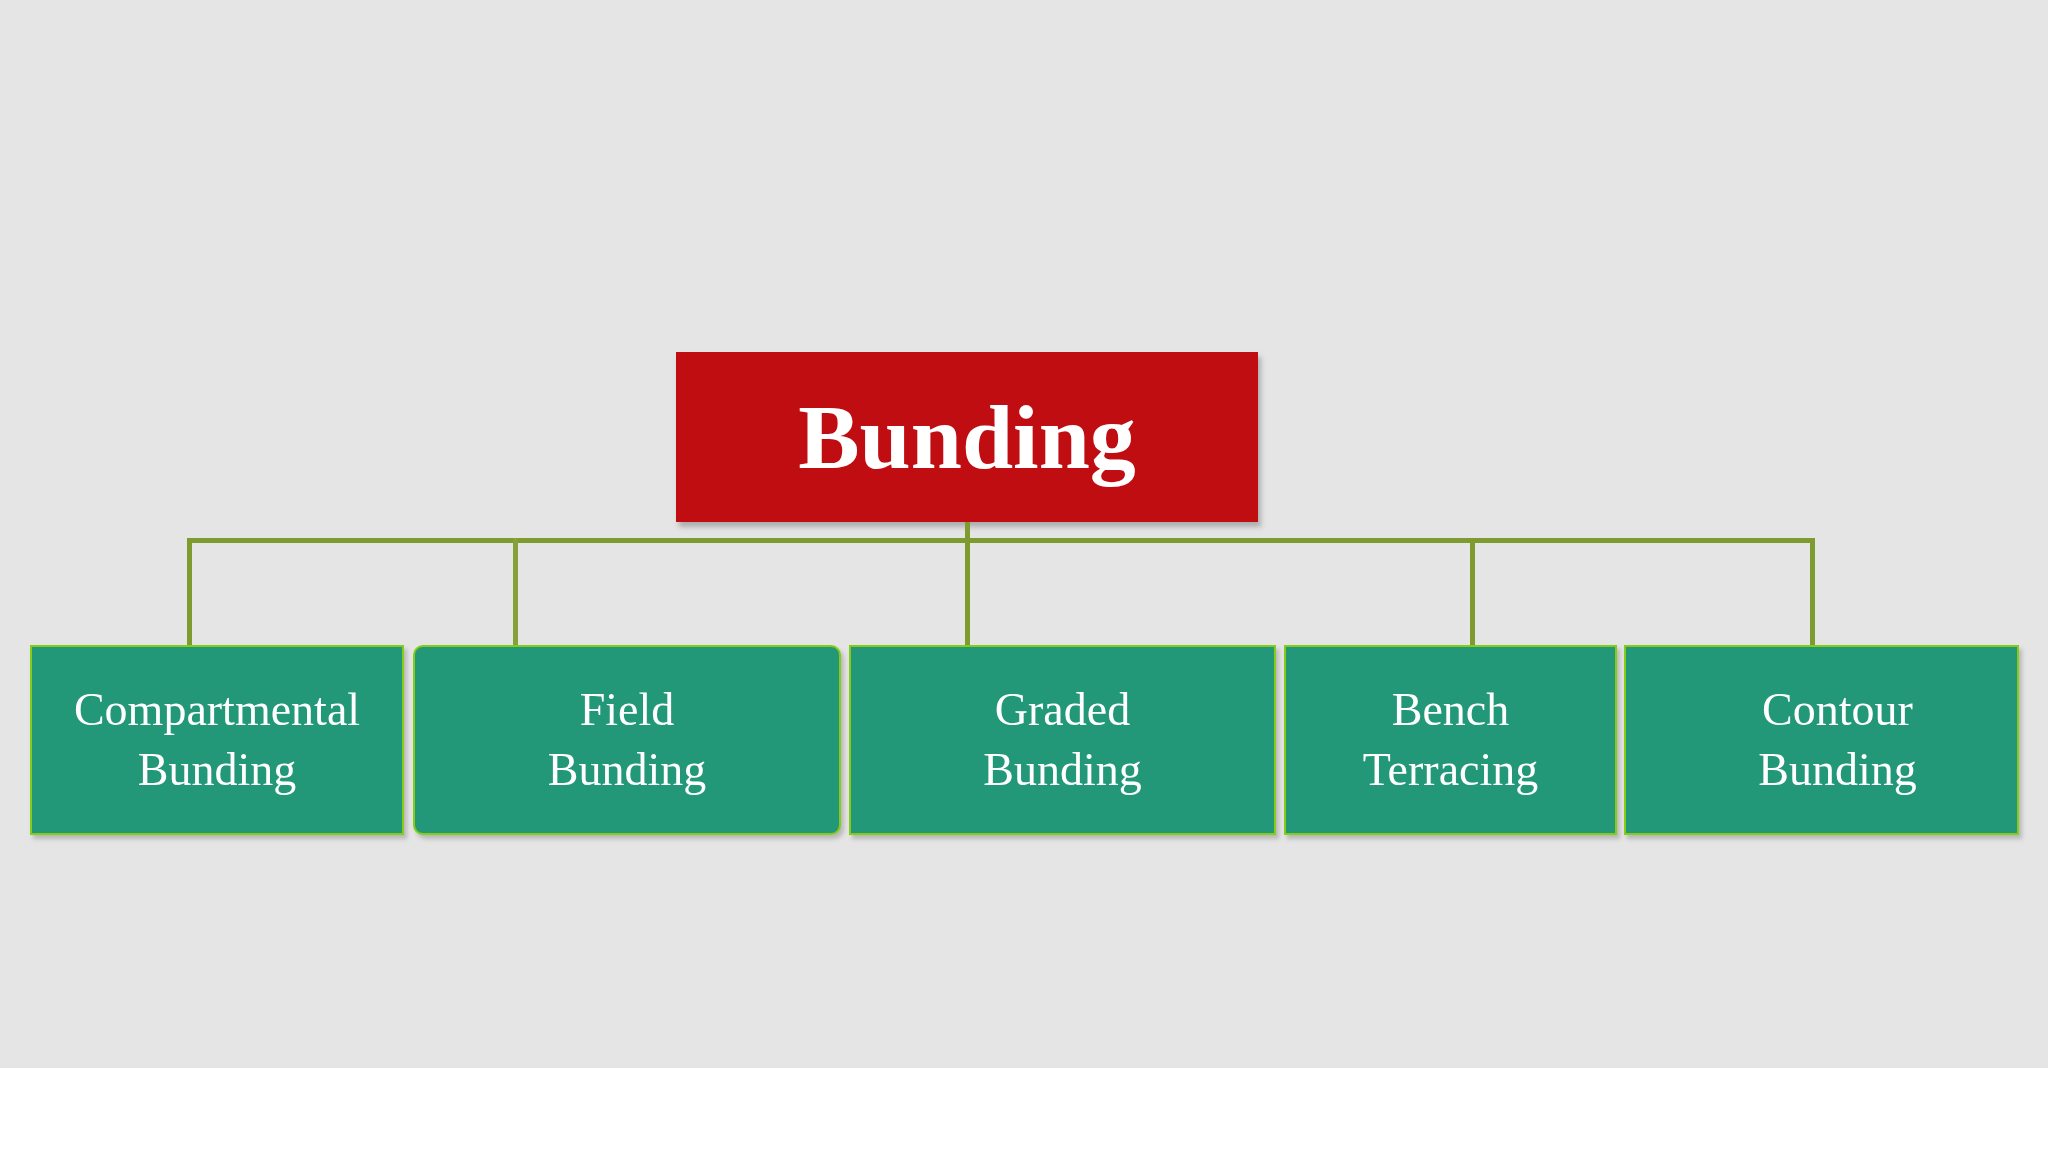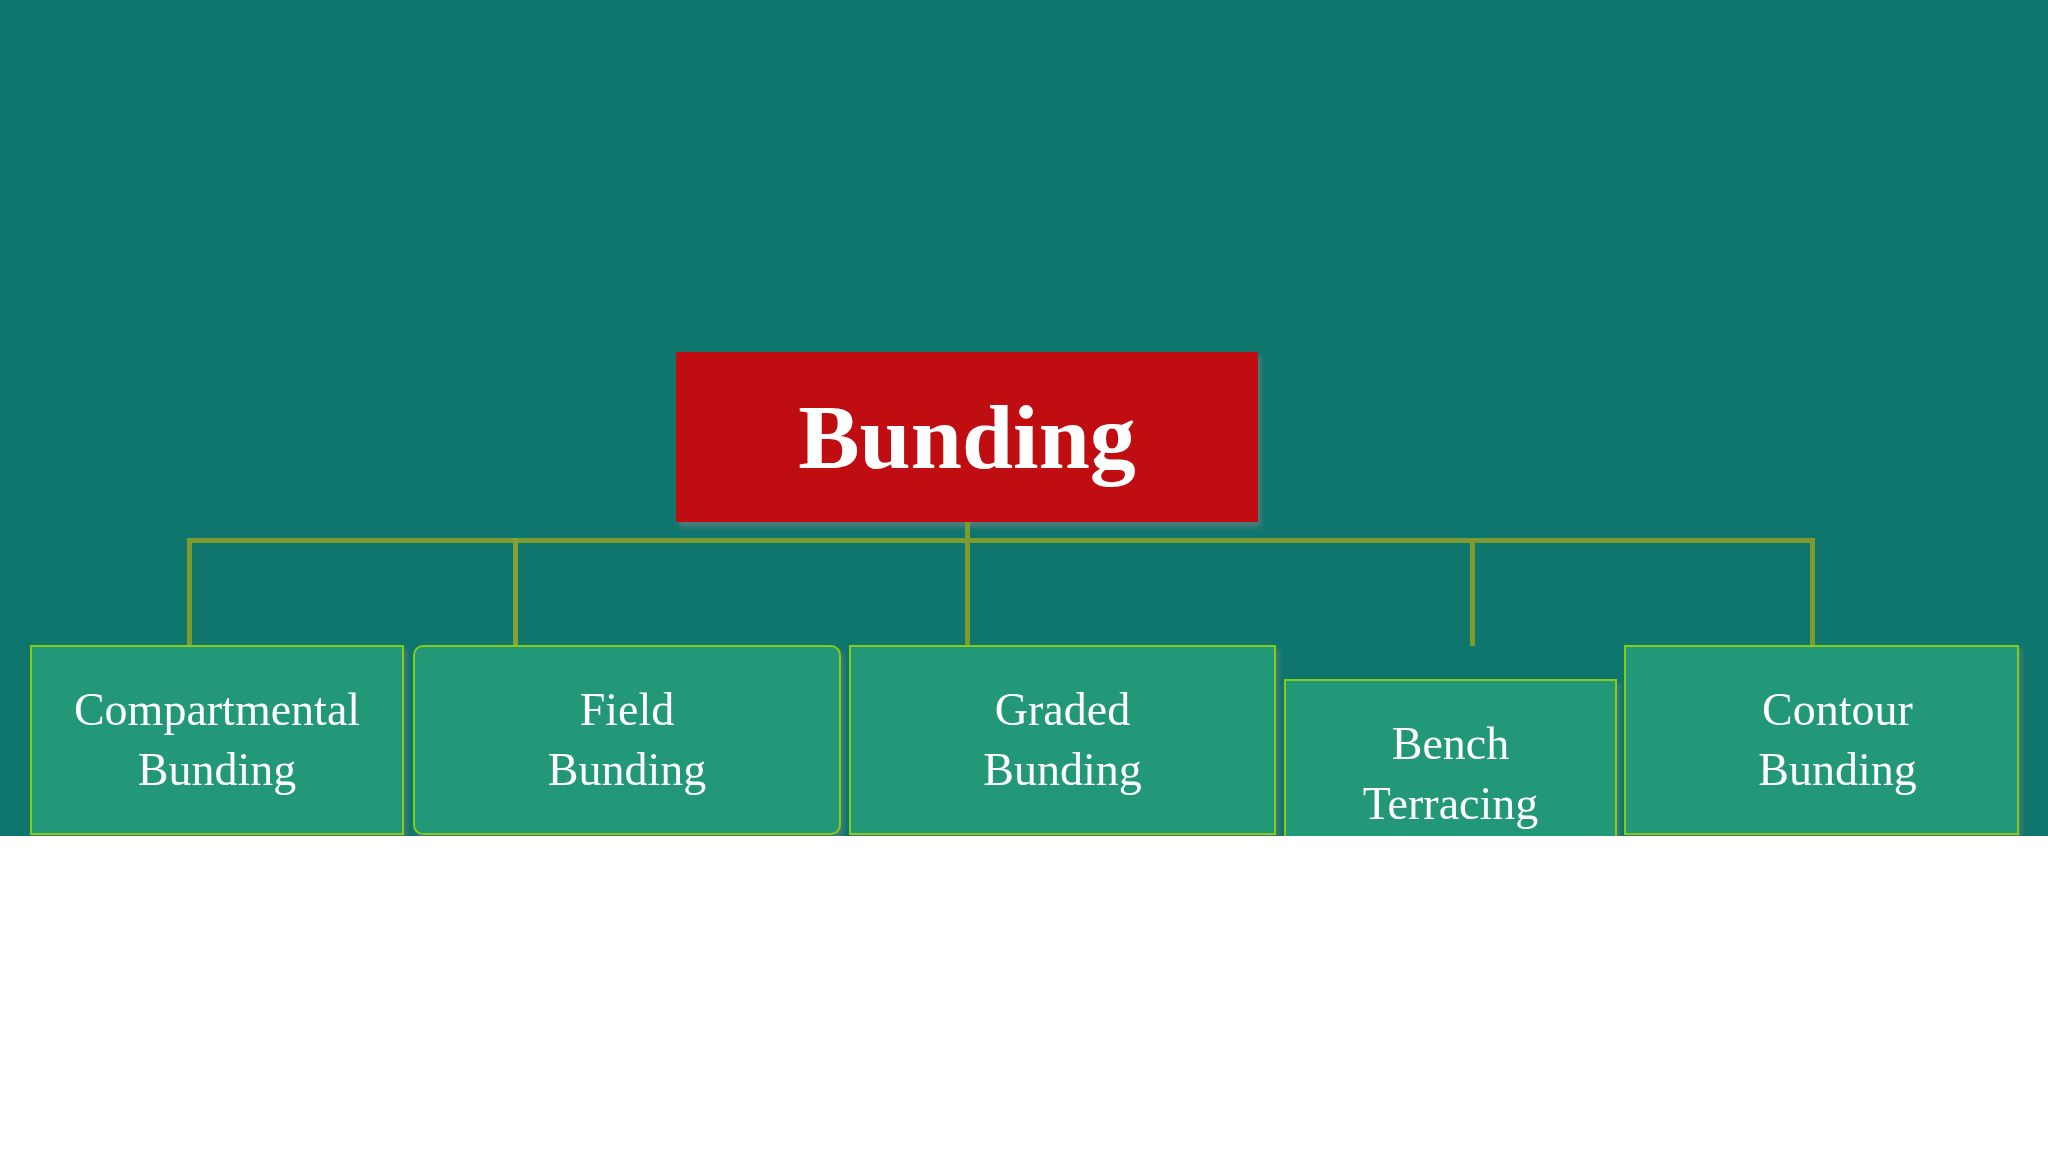--- a/index.html
+++ b/index.html
@@ -4,22 +4,22 @@
 <style>
   html, body {
     margin: 0;
     padding: 0;
     background: #ffffff;
     font-family: "Liberation Serif", serif;
   }
   .stage {
     position: relative;
     width: 2048px;
-    height: 836px;
-    background: #0f766e;
+    height: 1068px;
+    background: #e5e5e5;
     overflow: hidden;
   }
   
   .root-node {
     position: absolute;
     left: 676px;
     top: 352px;
     width: 582px;
     height: 170px;
     background: #c00d12;
@@ -63,21 +63,21 @@
   .child-node .child-label {
     color: #ffffff;
     font-size: 46px;
     line-height: 1.3;
     text-align: center;
     white-space: pre-line;
   }
   .child-1 { left: 30px;   width: 374px; }
   .child-2 { left: 413px;  width: 428px; border-radius: 10px; }
   .child-3 { left: 849px;  width: 427px; }
-  .child-4 { left: 1284px; width: 333px; margin-top: 34px; }
+  .child-4 { left: 1284px; width: 333px; }
   .child-5 { left: 1624px; width: 395px; padding-left: 32px; }
 </style>
 </head>
 <body>
 
 <div class="stage">
 
   <div class="root-node">
     <span class="root-label">Bunding</span>
   </div>

